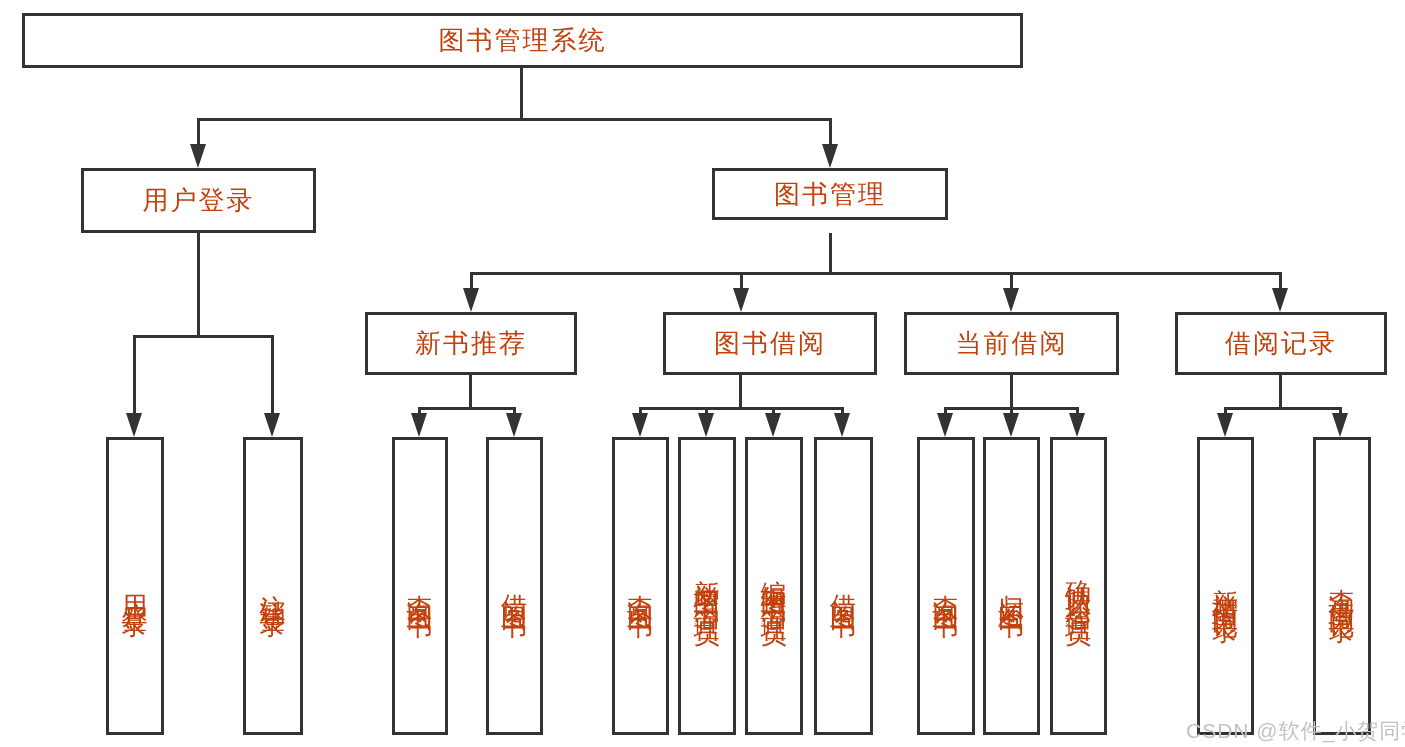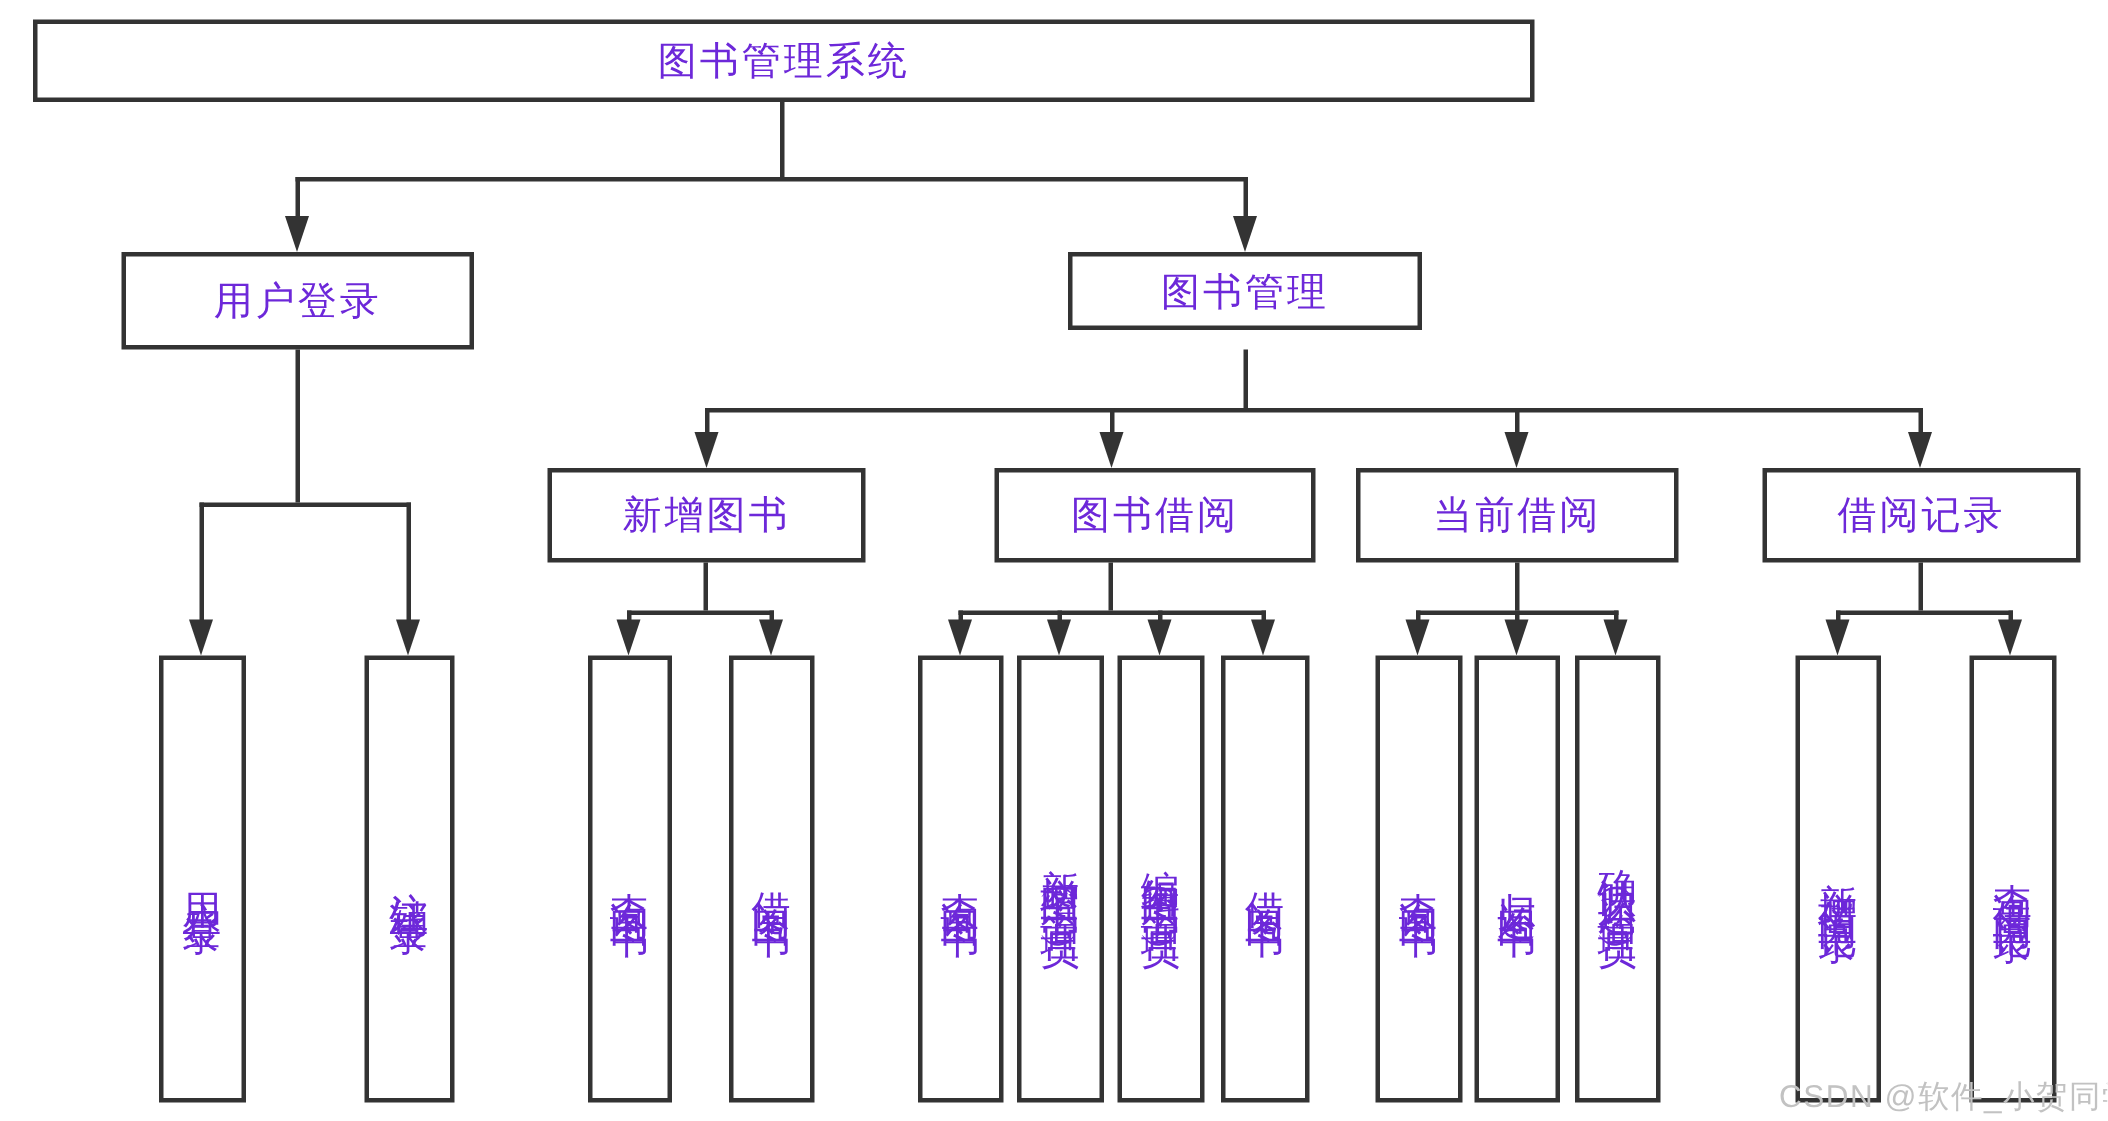--- a/index.html
+++ b/index.html
@@ -1,19 +1,19 @@
 <!DOCTYPE html>
 <html><head>
 <meta charset="utf-8">
 <style>
   html,body{margin:0;padding:0;background:#ffffff;}
   body{font-family:"Liberation Sans","DejaVu Sans",sans-serif;}
   .canvas{position:relative;width:1405px;height:747px;background:#ffffff;overflow:hidden;}
   .node{position:absolute;box-sizing:border-box;border:3px solid #333333;background:#ffffff;
-        display:flex;align-items:center;justify-content:center;color:#6d28d9;}
+        display:flex;align-items:center;justify-content:center;color:#c2410c;}
   .node.h{font-size:26px;letter-spacing:2px;}
   .node.v{font-size:26px;}
   .vtext{writing-mode:vertical-rl;text-orientation:mixed;letter-spacing:6px;line-height:1;}
   .hline{position:absolute;height:3px;background:#333333;}
   .vline{position:absolute;width:3px;background:#333333;}
   .arrow{position:absolute;width:0;height:0;
          border-left:8px solid transparent;border-right:8px solid transparent;
          border-top:24px solid #333333;}
   .watermark{position:absolute;color:#c2c2c2;font-size:21px;letter-spacing:1px;z-index:5;white-space:nowrap;}
 </style>
@@ -52,21 +52,21 @@
   <div class="vline" style="left:470px;top:272px;height:18px;"></div>
   <div class="arrow" style="left:463px;top:288px;"></div>
   <div class="vline" style="left:740px;top:272px;height:18px;"></div>
   <div class="arrow" style="left:733px;top:288px;"></div>
   <div class="vline" style="left:1010px;top:272px;height:18px;"></div>
   <div class="arrow" style="left:1003px;top:288px;"></div>
   <div class="vline" style="left:1279px;top:272px;height:18px;"></div>
   <div class="arrow" style="left:1272px;top:288px;"></div>
 
   <div class="node h" style="left:365px;top:312px;width:212px;height:63px;">
-    <span>新增图书</span>
+    <span>新书推荐</span>
   </div>
   <div class="node h" style="left:663px;top:312px;width:214px;height:63px;">
     <span>图书借阅</span>
   </div>
   <div class="node h" style="left:904px;top:312px;width:215px;height:63px;">
     <span>当前借阅</span>
   </div>
   <div class="node h" style="left:1175px;top:312px;width:212px;height:63px;">
     <span>借阅记录</span>
   </div>

